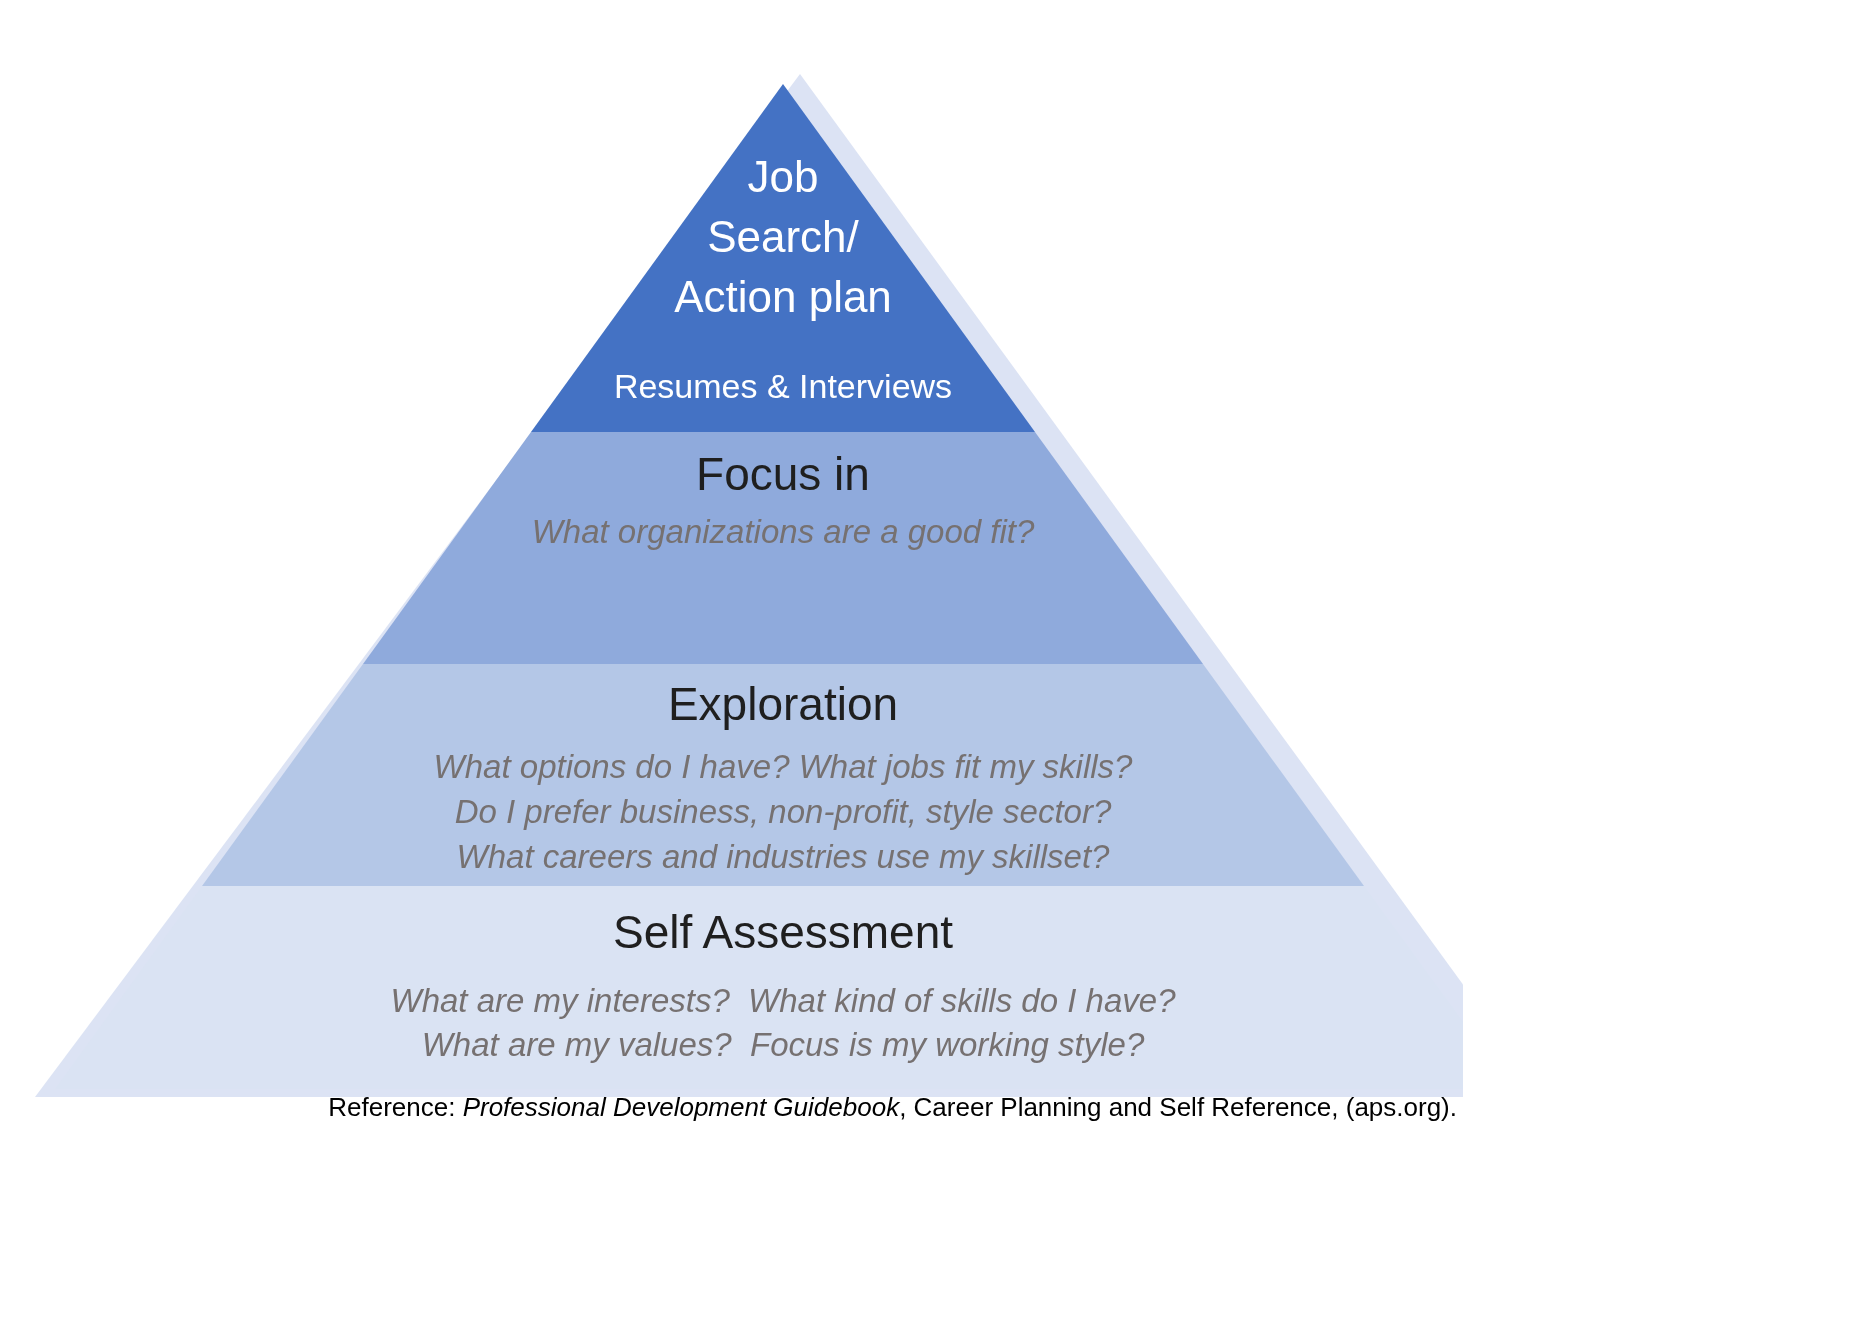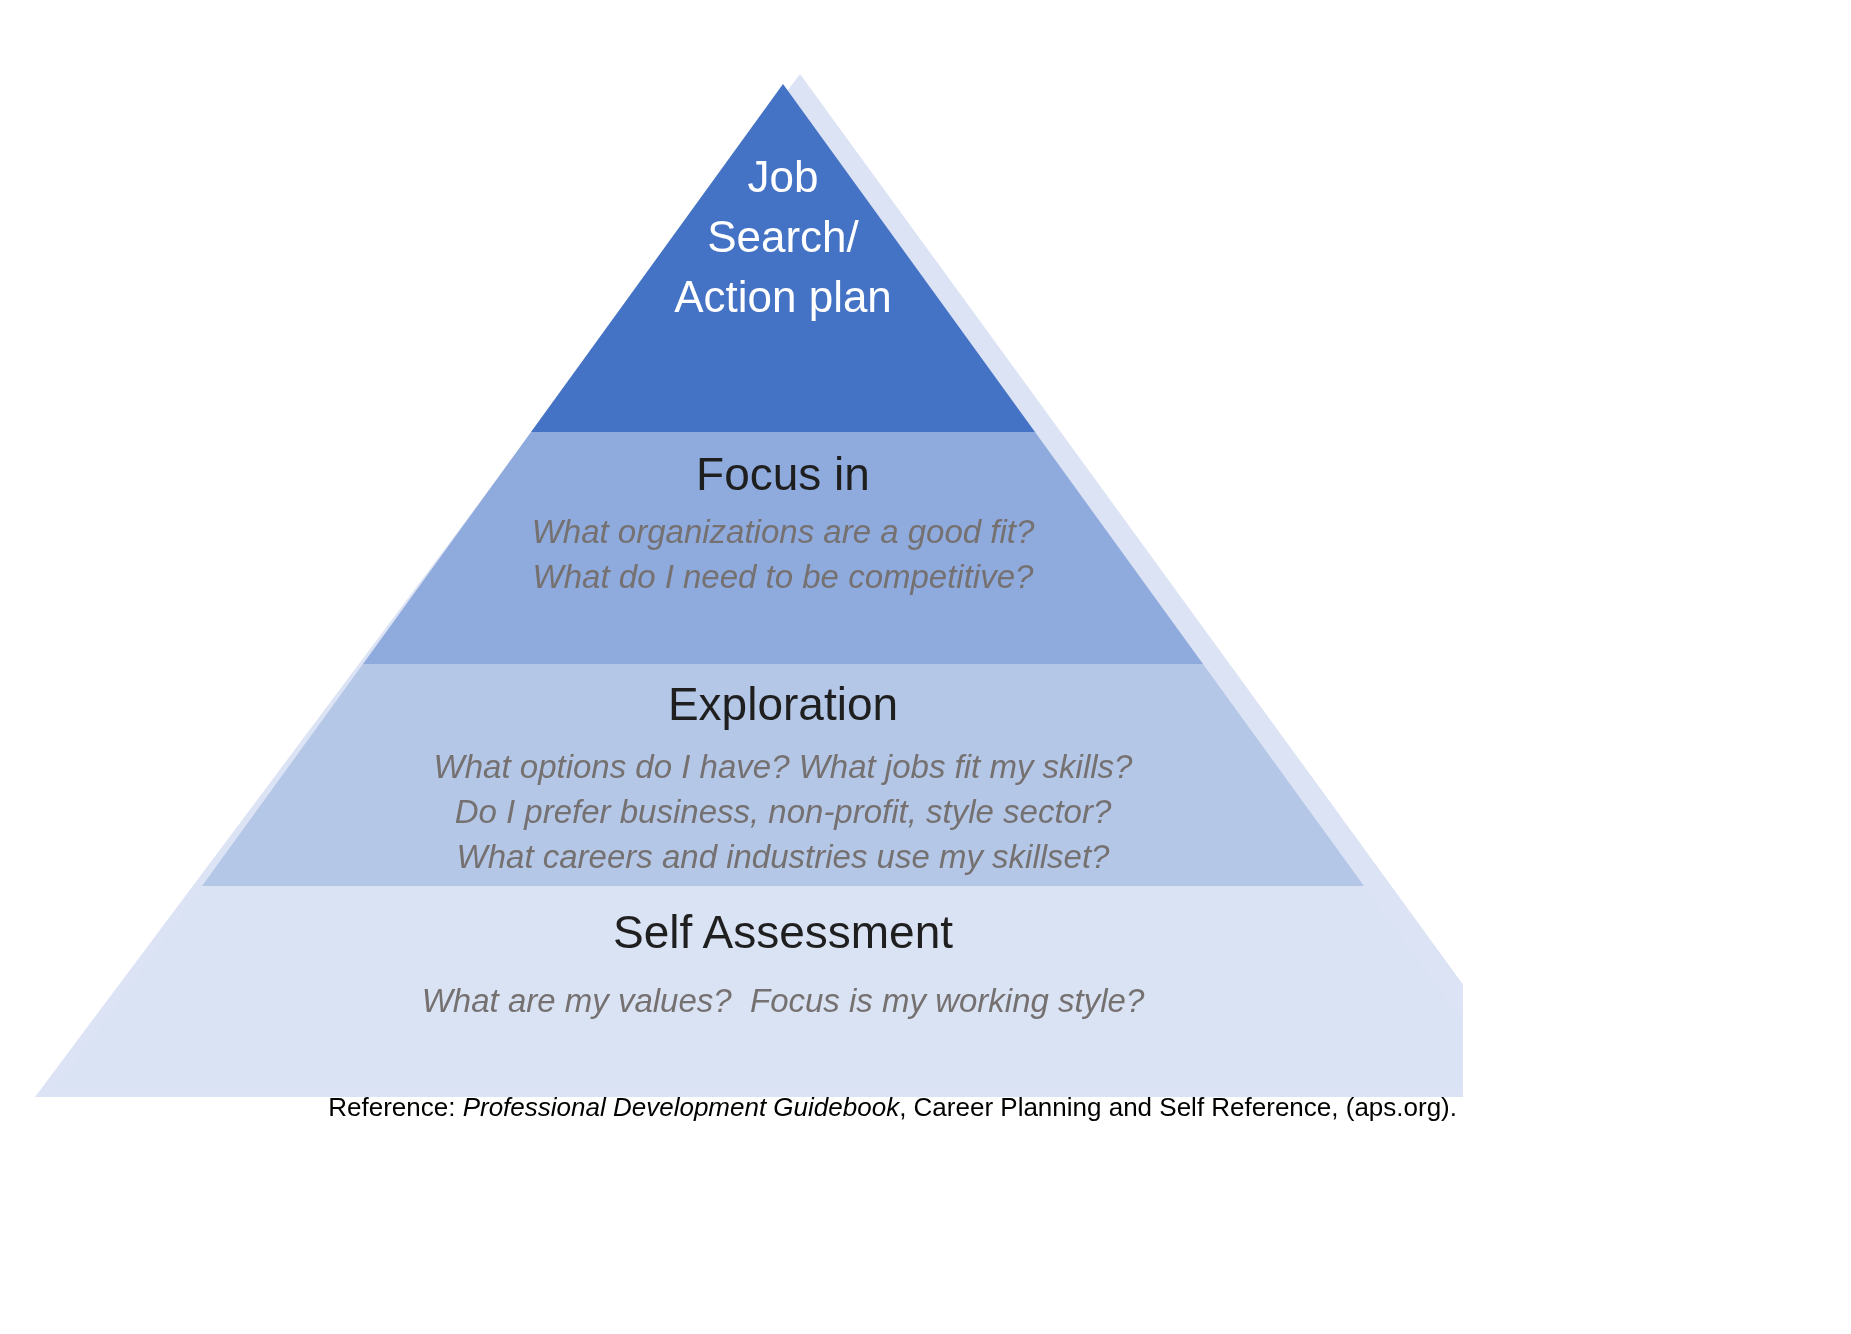--- a/index.html
+++ b/index.html
@@ -83,36 +83,37 @@
     <polygon points="531,408 1035,408 1203,640 363,640" fill="#8faadc"></polygon>
     <polygon points="363,640 1203,640 1364,862 202,862" fill="#b4c7e7"></polygon>
     <polygon points="202,862 1364,862 1512,1065 55,1065" fill="#dae3f3"></polygon>
   </svg>
 
   <div class="txt top-title">
     <div>Job</div>
     <div>Search/</div>
     <div>Action plan</div>
   </div>
+  <div class="txt top-sub">Resumes &amp; Interviews</div>
 
   <div class="txt head l2-head">Focus in</div>
   <div class="txt questions l2-q">
     <div>What organizations are a good fit?</div>
-    <div>What do I need to be competitive?</div>
   </div>
 
   <div class="txt head l3-head">Exploration</div>
   <div class="txt questions l3-q">
     <div>What options do I have? What jobs fit my skills?</div>
     <div>Do I prefer business, non-profit, style sector?</div>
     <div>What careers and industries use my skillset?</div>
   </div>
 
   <div class="txt head l4-head">Self Assessment</div>
   <div class="txt questions l4-q">
+    <div>What are my interests?  What kind of skills do I have?</div>
     <div>What are my values?  Focus is my working style?</div>
   </div>
 
   <div class="reference">
     <span>Reference: </span><span class="it">Professional Development Guidebook</span><span>, Career Planning and Self Reference, (aps.org).</span>
   </div>
 
 </div>
 
 </body></html>

